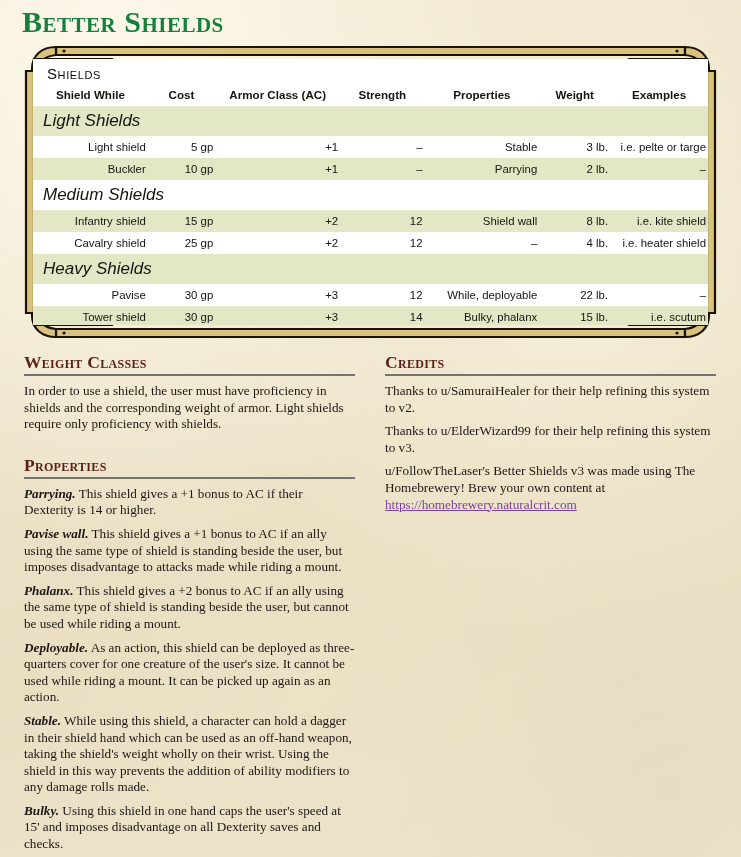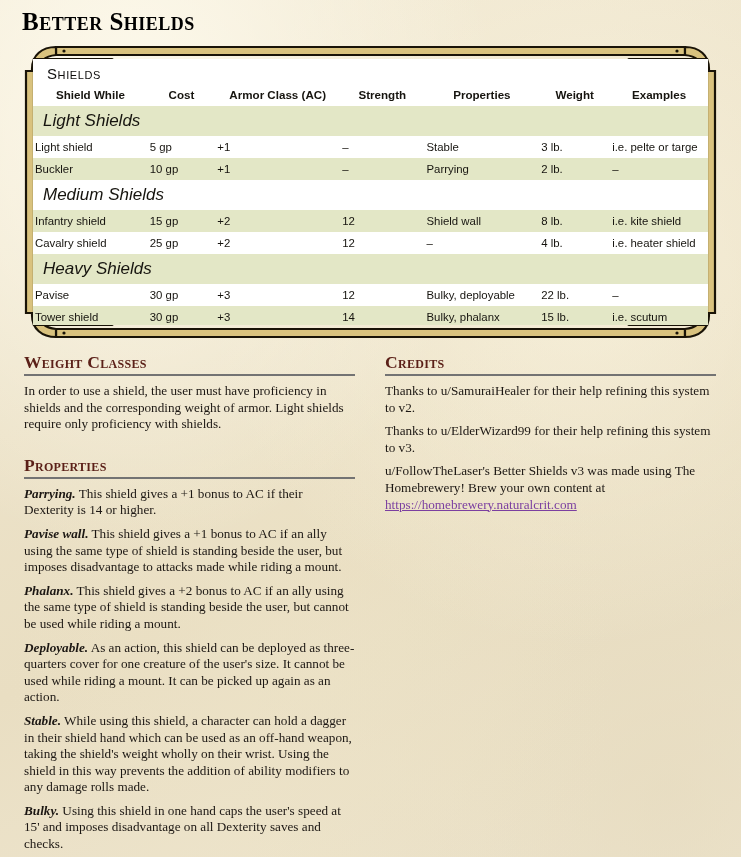--- a/index.html
+++ b/index.html
@@ -25,23 +25,23 @@
     width: 741px;
     height: 857px;
   }
 
   
   .doc-title {
     position: absolute;
     left: 22px;
     top: 2px;
     font-family: "Liberation Serif", serif;
-    font-size: 25px;
+    font-size: 30px;
     font-weight: bold;
-    color: #000000;
+    color: #15803d;
     font-variant: small-caps;
     letter-spacing: 0.5px;
     line-height: 40px;
     white-space: nowrap;
   }
 
   
   .frame-wrap {
     position: absolute;
     left: 12px;
@@ -84,21 +84,21 @@
   }
   table.shields th {
     font-weight: bold;
     font-size: 11.6px;
     padding: 4px 2px 5px 2px;
     text-align: center;
     background: transparent;
   }
   table.shields td {
     padding: 5px 2px 5px 2px;
-    text-align: left;
+    text-align: right;
     height: 12px;
   }
   tr.band-even td { background: #e3e7c6; }
   tr.band-odd  td { background: #ffffff; }
   tr.group td {
     text-align: left;
     font-style: italic;
     padding-left: 10px;
     font-size: 17px;
   }
@@ -274,21 +274,21 @@
           </tr>
 
           <tr class="band-even group">
             <td colspan="7">Heavy Shields</td>
           </tr>
           <tr class="band-odd">
             <td>Pavise</td>
             <td>30 gp</td>
             <td>+3</td>
             <td>12</td>
-            <td>Bulky, deployable</td>
+            <td>While, deployable</td>
             <td>22 lb.</td>
             <td class="dash">–</td>
           </tr>
           <tr class="band-even">
             <td>Tower shield</td>
             <td>30 gp</td>
             <td>+3</td>
             <td>14</td>
             <td>Bulky, phalanx</td>
             <td>15 lb.</td>

